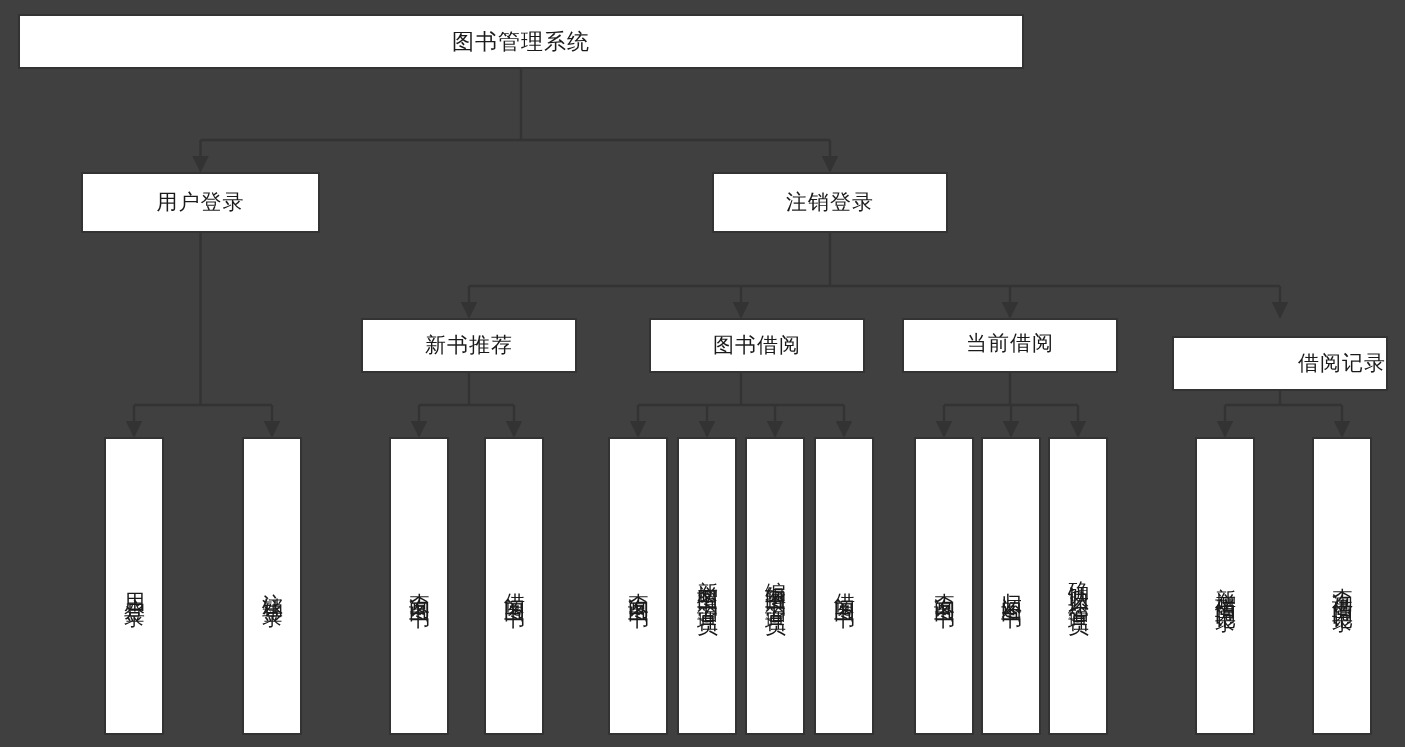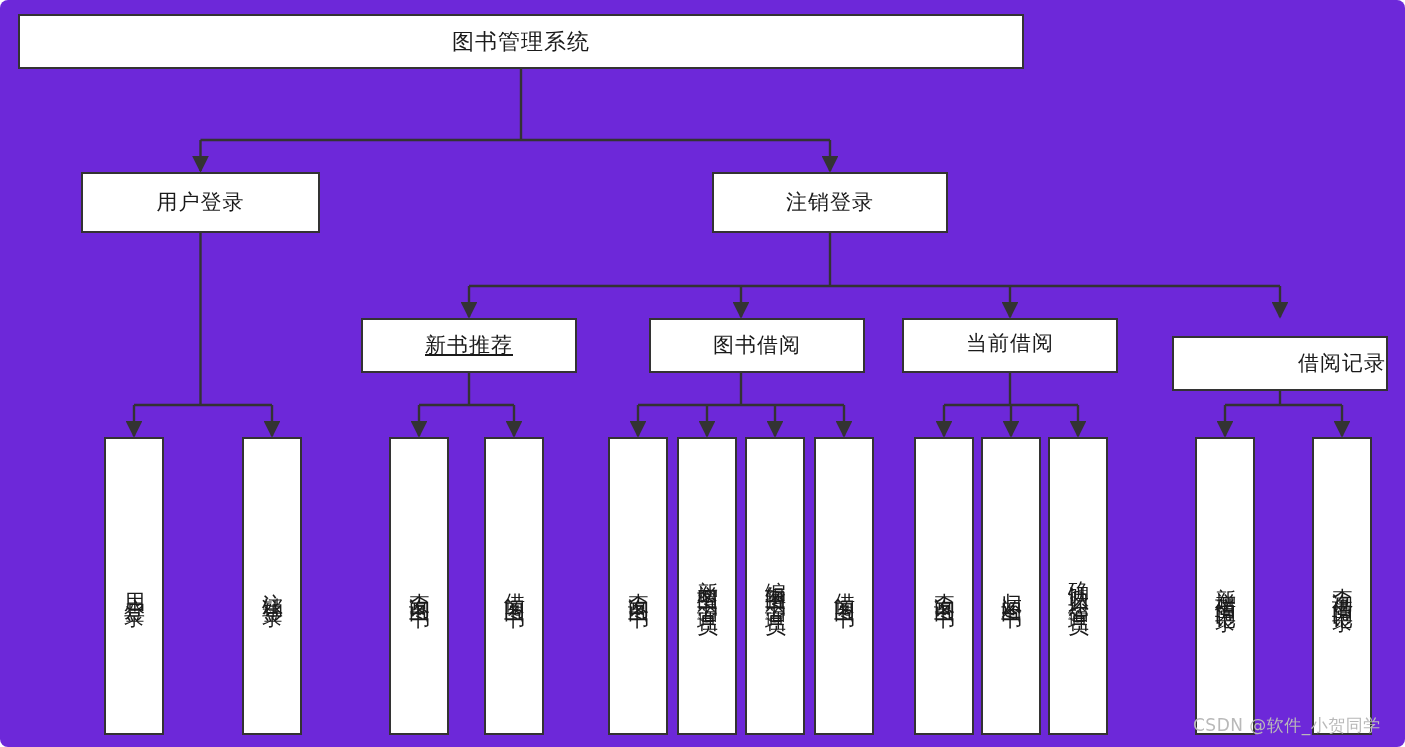--- a/index.html
+++ b/index.html
@@ -7,23 +7,22 @@
     padding: 0;
     background: #ffffff;
   }
   body {
     font-family: "DejaVu Sans", "Liberation Sans", sans-serif;
   }
   #canvas {
     position: relative;
     width: 1405px;
     height: 747px;
-    background: #6d28d9;
+    background: #404040;
     overflow: hidden;
-    border-radius: 8px;
   }
   svg#wires {
     position: absolute;
     left: 0;
     top: 0;
     width: 1405px;
     height: 747px;
     pointer-events: none;
   }
   .node {
@@ -122,21 +121,21 @@
   <div id="nodes-layer">
       <div class="node horiz root" style="left: 18px; top: 14px; width: 1006px; height: 55px;">
         <span class="label">图书管理系统</span>
       </div>
       <div class="node horiz" style="left: 81px; top: 172px; width: 239px; height: 61px;">
         <span class="label">用户登录</span>
       </div>
       <div class="node horiz" style="left: 712px; top: 172px; width: 236px; height: 61px;">
         <span class="label">注销登录</span>
       </div>
-      <div class="node horiz" style="left: 361px; top: 318px; width: 216px; height: 55px; text-decoration: underline;">
+      <div class="node horiz" style="left: 361px; top: 318px; width: 216px; height: 55px;">
         <span class="label">新书推荐</span>
       </div>
       <div class="node horiz" style="left: 649px; top: 318px; width: 216px; height: 55px;">
         <span class="label">图书借阅</span>
       </div>
       <div class="node horiz" style="left: 902px; top: 318px; width: 216px; height: 55px; font-family: Liberation Mono, monospace;">
         <span class="label">当前借阅</span>
       </div>
       <div class="node horiz" style="left: 1172px; top: 336px; width: 216px; height: 55px; justify-content: flex-end;">
         <span class="label">借阅记录</span>
@@ -175,15 +174,14 @@
         <span class="label">确认归还（管理员）</span>
       </div>
       <div class="node vert" style="left: 1195px; top: 437px; width: 60px; height: 298px;">
         <span class="label">新增借阅记录</span>
       </div>
       <div class="node vert" style="left: 1312px; top: 437px; width: 60px; height: 298px;">
         <span class="label">查询借阅记录</span>
       </div>
     </div>
 
-  <div class="watermark" style="left:1193px; top:714px;">CSDN @软件_小贺同学</div>
 
 </div>
 
 </body></html>

